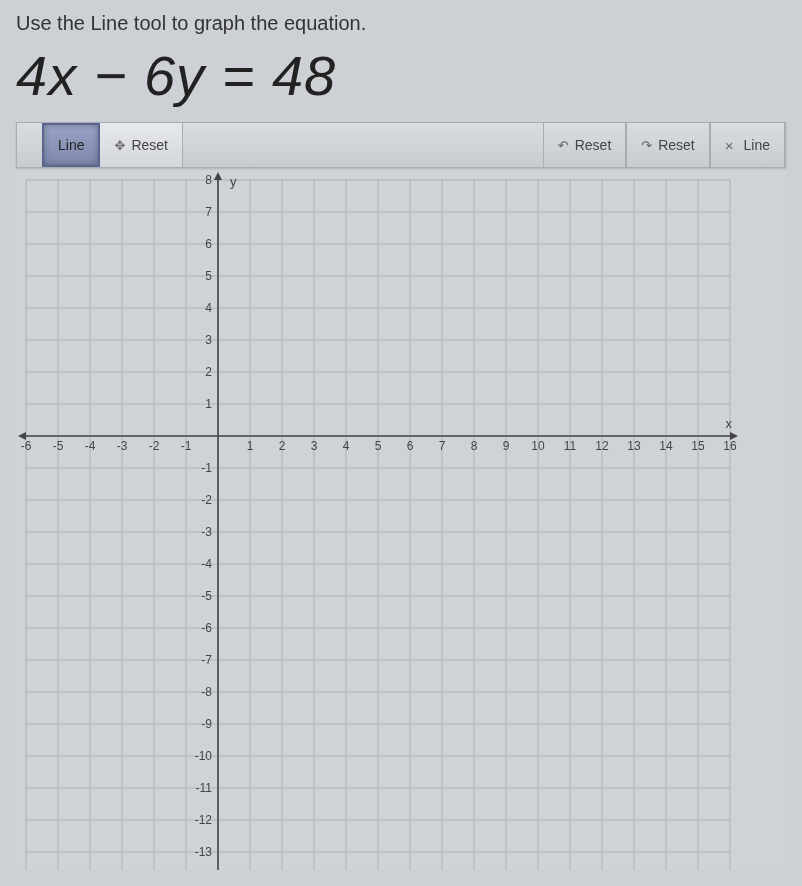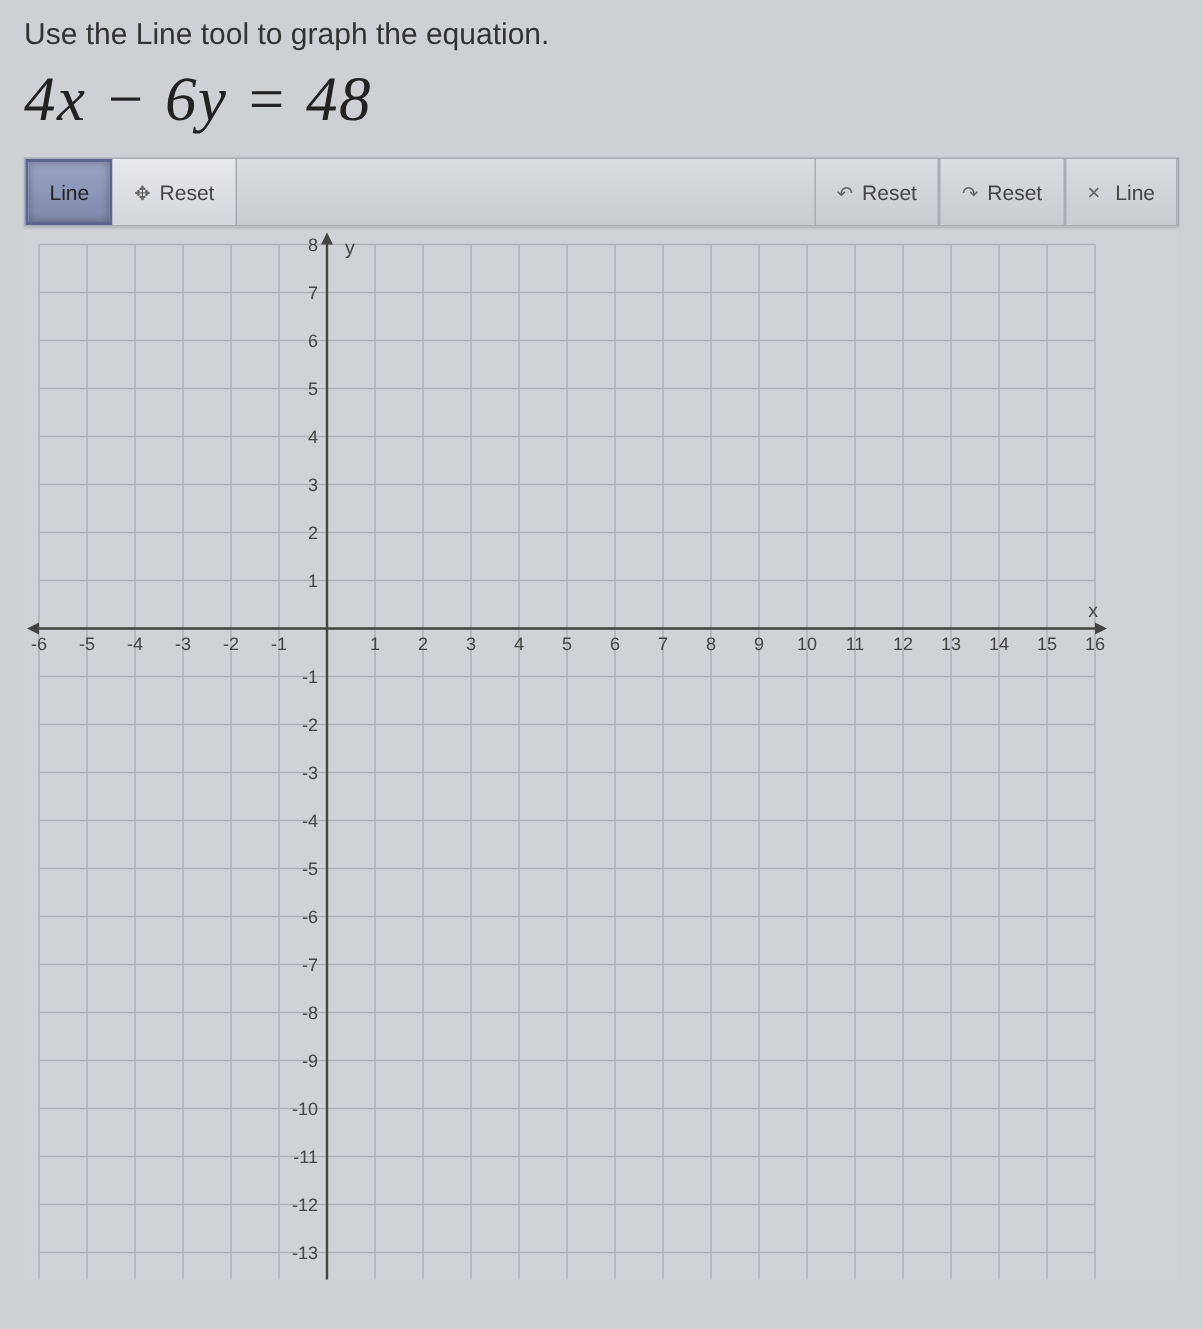--- a/index.html
+++ b/index.html
@@ -10,34 +10,35 @@
     font-family: Arial, sans-serif;
     padding: 12px 16px;
     overflow: hidden;
   }
   .instruction {
     font-size: 20px;
     color: #333;
     margin-bottom: 8px;
   }
   .equation {
-    font-family: Liberation Serif, serif;
-    font-size: 42px;
+    font-family: Liberation Sans, sans-serif;
+    font-size: 56px;
     font-style: italic;
     color: #222;
     margin: 2px 0 14px 0;
     letter-spacing: 1px;
   }
   .toolbar {
     display: flex;
     align-items: stretch;
     background: linear-gradient(#d9dce0,#c8ccd1);
     border: 1px solid #a8adb4;
     height: 46px;
     box-shadow: 0 1px 2px rgba(0,0,0,0.15);
+    padding-left: 25px;
   }
   .tool-btn {
     display: flex;
     align-items: center;
     justify-content: center;
     padding: 0 14px;
     font-size: 14px;
     color: #444;
     border-right: 1px solid #a8adb4;
     cursor: pointer;

